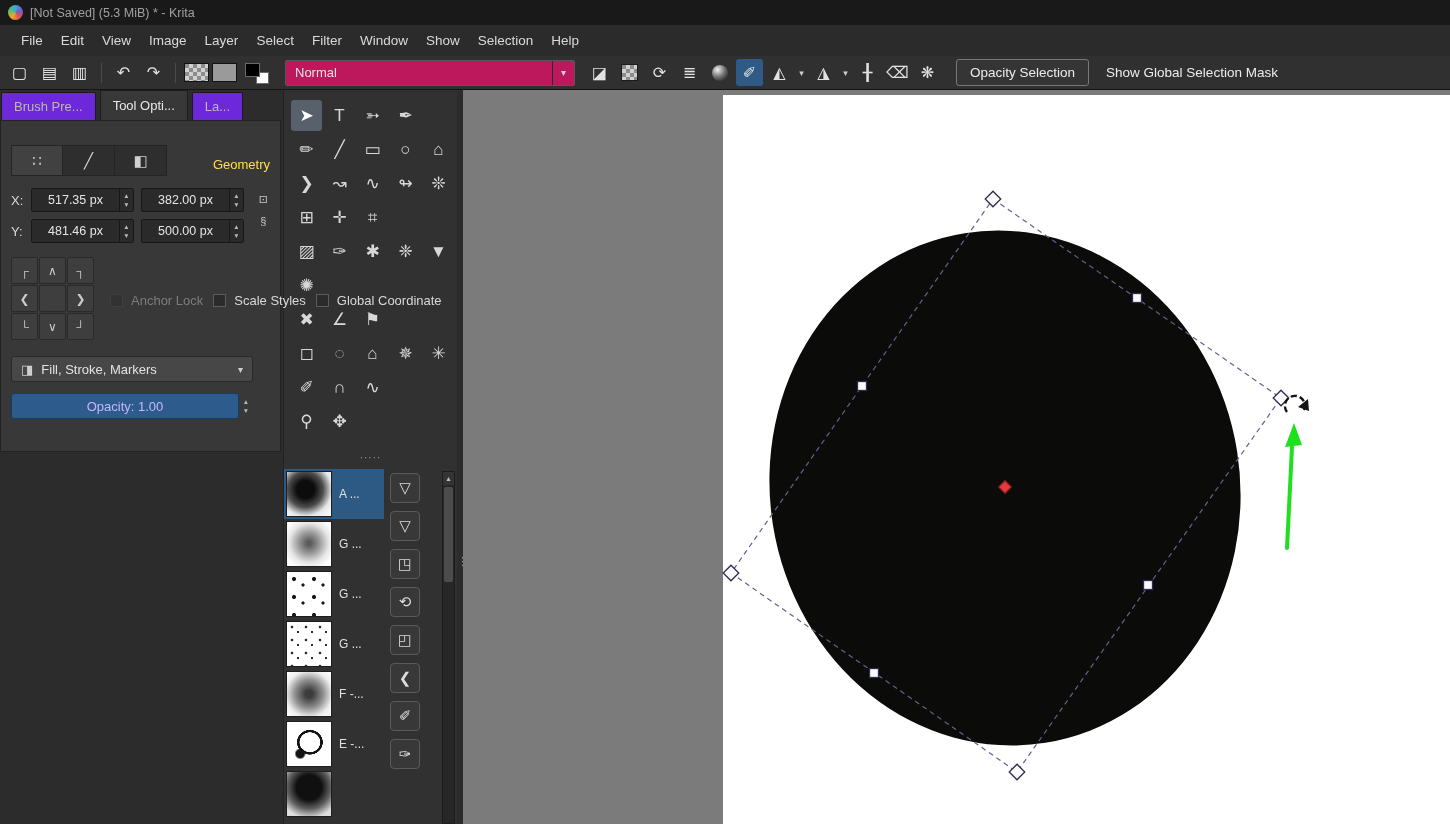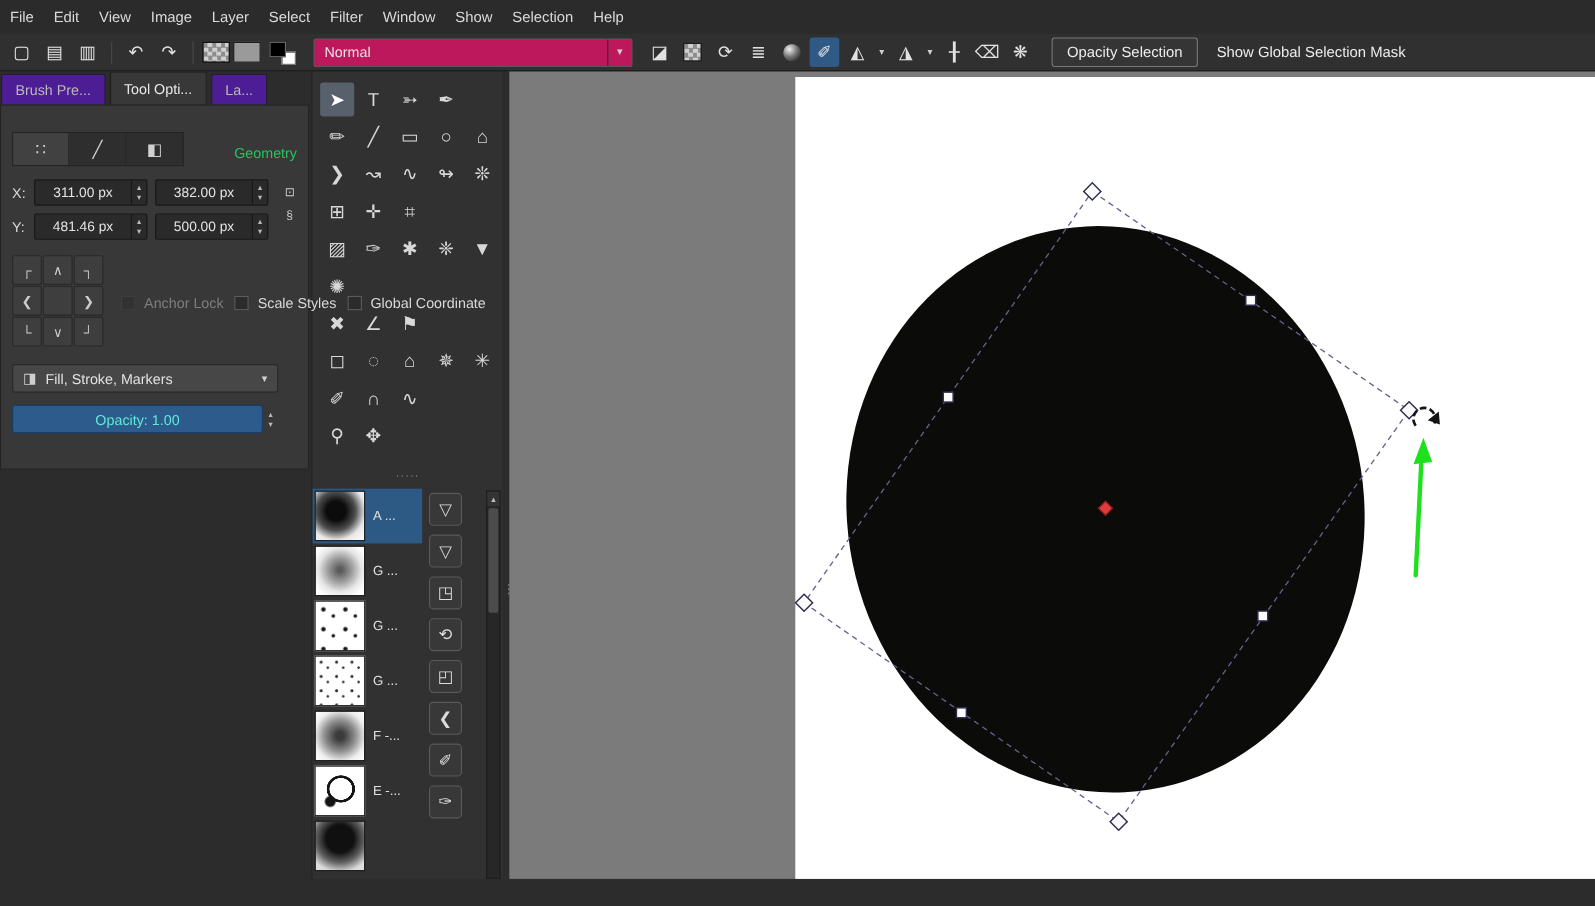--- a/index.html
+++ b/index.html
@@ -10,21 +10,21 @@
     font-size:13px; color:#d6d6d6;
     user-select:none; cursor:default;
   }
 
   
   .titlebar { height:25px; background:#191919; display:flex; align-items:center; gap:7px; padding:0 8px; color:#a0a0a0; font-size:12.5px; }
   .app-logo { width:15px; height:15px; border-radius:50%;
     background:conic-gradient(#35a8e0,#7e57c2,#e05350,#f0a726,#66bb6a,#35a8e0); flex:none; }
 
   
-  .menubar { height:31px; background:#2b2b2b; display:flex; align-items:stretch; font-size:13.5px; }
+  .menubar { height:31px; background:#2b2b2b; display:flex; align-items:stretch; padding-left:12px; font-size:13.5px; }
   .menu-item { display:flex; align-items:center; padding:0 9px; color:#dadada; }
   .menu-item::first-letter { text-decoration:underline; }
 
   
   .toolbar { height:34px; background:#303030; border-bottom:1px solid #141414; display:flex; align-items:center; padding:0 6px; gap:3px; overflow:hidden; }
   .tb-icon { min-width:27px; height:27px; display:inline-flex; align-items:center; justify-content:center; font-size:16px; color:#e2e2e2; border-radius:3px; flex:none; }
   .tb-icon.active { background:#2f5a86; }
   .tb-caret { width:11px; font-size:9px; color:#cfcfcf; display:inline-flex; align-items:center; justify-content:center; flex:none; }
   .tb-sep { width:1px; height:20px; background:#4a4a4a; margin:0 5px; flex:none; }
   .swatch { width:25px; height:19px; border:1px solid #121212; flex:none; }
@@ -39,48 +39,48 @@
   .ball { width:16px; height:16px; border-radius:50%; background:radial-gradient(circle at 35% 30%, #f2f2f2, #777 45%, #1c1c1c 90%); }
   .btn-outline { height:27px; margin-left:12px; padding:0 13px; border:1px solid #787878; border-radius:3px; display:flex; align-items:center; font-size:13.5px; color:#ececec; flex:none; background:#353535; }
   .tb-label { margin-left:6px; padding:0 8px; font-size:13.5px; color:#ececec; flex:none; }
 
   
   .main { display:flex; height:734px; position:relative; }
 
   
   .left-docker { width:283px; background:#2c2c2c; position:relative; flex:none; }
   .tabs-row { display:flex; gap:4px; height:30px; align-items:flex-end; padding-left:1px; }
-  .dtab { height:28px; display:flex; align-items:center; padding:0 12px; background:#4c1d95; border:1px solid #1c1c1c; border-bottom:none; border-radius:2px 2px 0 0; color:#b9b9b9; font-size:13px; }
+  .dtab { height:28px; display:flex; align-items:center; padding:0 12px; background:#6d28d9; border:1px solid #1c1c1c; border-bottom:none; border-radius:2px 2px 0 0; color:#b9b9b9; font-size:13px; }
   .dtab.active { background:#383838; color:#e8e8e8; height:30px; }
   .tool-options { position:absolute; top:30px; left:0; width:281px; height:332px; background:#383838; border:1px solid #232323; padding:8px 10px 0 10px; }
   .subtabs { display:flex; align-items:flex-end; margin-top:16px; }
   .subtab { width:52px; height:31px; background:#2e2e2e; border:1px solid #242424; display:flex; align-items:center; justify-content:center; font-size:15px; color:#d0d0d0; }
   .subtab + .subtab { border-left:none; }
   .subtab.active { background:#414141; }
-  .geometry-label { margin-left:auto; font-size:13px; color:#22c55e; padding-bottom:4px; }
+  .geometry-label { margin-left:auto; font-size:13px; color:#fde047; padding-bottom:4px; }
   .spin-area { position:relative; margin-top:12px; padding-right:26px; }
   .srow { display:flex; align-items:center; gap:7px; margin-bottom:7px; }
   .axis { width:13px; color:#d8d8d8; flex:none; }
   .spin { flex:1; height:24px; background:#2a2a2a; border:1px solid #181818; border-radius:2px; display:flex; }
   .spin .val { flex:1; display:flex; align-items:center; justify-content:center; font-size:12.5px; color:#e4e4e4; }
   .spin .arr { width:14px; border-left:1px solid #181818; display:flex; flex-direction:column; align-items:center; justify-content:center; font-size:7.5px; line-height:1.2; color:#b9b9b9; }
   .linkcol { position:absolute; right:2px; top:5px; display:flex; flex-direction:column; gap:9px; font-size:11px; color:#c9c9c9; align-items:center; }
   .anchor-section { display:flex; margin-top:14px; }
   .anchor-grid { display:grid; grid-template-columns:repeat(3,27px); grid-auto-rows:27px; gap:1px; }
   .agrid-btn { background:#3e3e3e; border:1px solid #292929; display:flex; align-items:center; justify-content:center; font-size:12px; color:#cccccc; border-radius:2px; }
   .checks { margin-left:16px; padding-top:3px; display:flex; flex-direction:row; gap:10px; font-size:13px; }
   .check { display:flex; align-items:center; gap:8px; color:#d8d8d8; white-space:nowrap; }
   .check .box { width:13px; height:13px; background:#2b2b2b; border:1px solid #5c5c5c; flex:none; }
   .check.disabled { color:#7d7d7d; }
   .check.disabled .box { border-color:#3e3e3e; background:#323232; }
   .fill-dd { margin-top:16px; width:242px; height:26px; background:#474747; border:1px solid #292929; border-radius:3px; display:flex; align-items:center; gap:8px; padding:0 9px; font-size:13px; color:#e2e2e2; }
   .fill-dd .dd-icon { font-size:13px; color:#cfcfcf; }
   .fill-dd .dd-caret { margin-left:auto; font-size:10px; color:#cfcfcf; }
   .opacity-row { margin-top:11px; display:flex; align-items:center; }
-  .opacity { width:228px; height:26px; background:#2d5c8c; border:1px solid #163d63; border-radius:3px; display:flex; align-items:center; justify-content:center; font-size:13px; color:#5eead4; }
+  .opacity { width:228px; height:26px; background:#2d5c8c; border:1px solid #163d63; border-radius:3px; display:flex; align-items:center; justify-content:center; font-size:13px; color:#c4b5fd; }
   .op-arr { width:14px; height:26px; display:flex; flex-direction:column; align-items:center; justify-content:center; font-size:7.5px; color:#b9b9b9; line-height:1.2; }
 
   
   .toolbox-col { width:174px; flex:none; background:#313131; border-left:1px solid #222; display:flex; flex-direction:column; overflow:hidden; }
   .toolbox { padding:10px 0 0 7px; }
   .trow { display:flex; gap:2px; margin-bottom:3px; }
   .tool { width:31px; height:31px; display:flex; align-items:center; justify-content:center; font-size:17px; color:#d8d8d8; border-radius:3px; }
   .tool.active { background:#57606b; color:#fff; }
   .dots-handle { text-align:center; color:#9a9a9a; margin-top:12px; font-size:10px; letter-spacing:1px; }
   .presets { flex:1; display:flex; margin-top:6px; position:relative; }
@@ -110,20 +110,24 @@
   .canvas-area { flex:1; position:relative; background:#7b7b7b; overflow:hidden; }
   .paper { position:absolute; left:260px; top:5px; right:0; bottom:0; background:#ffffff; }
   .blob { position:absolute; left:307px; top:140px; width:470px; height:516px; border-radius:50%; background:#0b0b09; transform:rotate(-9deg); }
   .overlay { position:absolute; left:0; top:0; }
 </style>
 </head>
 <body>
 
 <div class="app">
 
+  <div class="titlebar">
+    <span class="app-logo"></span>
+    <span>[Not Saved] (5.3 MiB) * - Krita</span>
+  </div>
 
   <div class="menubar" id="menubar">
       <div class="menu-item">File</div>
       <div class="menu-item">Edit</div>
       <div class="menu-item">View</div>
       <div class="menu-item">Image</div>
       <div class="menu-item">Layer</div>
       <div class="menu-item">Select</div>
       <div class="menu-item">Filter</div>
       <div class="menu-item">Window</div>
@@ -185,21 +189,21 @@
           <div class="subtab active">∷</div>
           <div class="subtab">╱</div>
           <div class="subtab">◧</div>
           <div class="geometry-label">Geometry</div>
         </div>
 
         <div class="spin-area">
           <div class="srow">
             <span class="axis">X:</span>
             <div class="spin">
-              <span class="val">311.00 px</span>
+              <span class="val">517.35 px</span>
               <span class="arr">
                   <i>▴</i>
                   <i>▾</i>
                 </span>
             </div>
             <div class="spin">
               <span class="val">382.00 px</span>
               <span class="arr">
                   <i>▴</i>
                   <i>▾</i>

